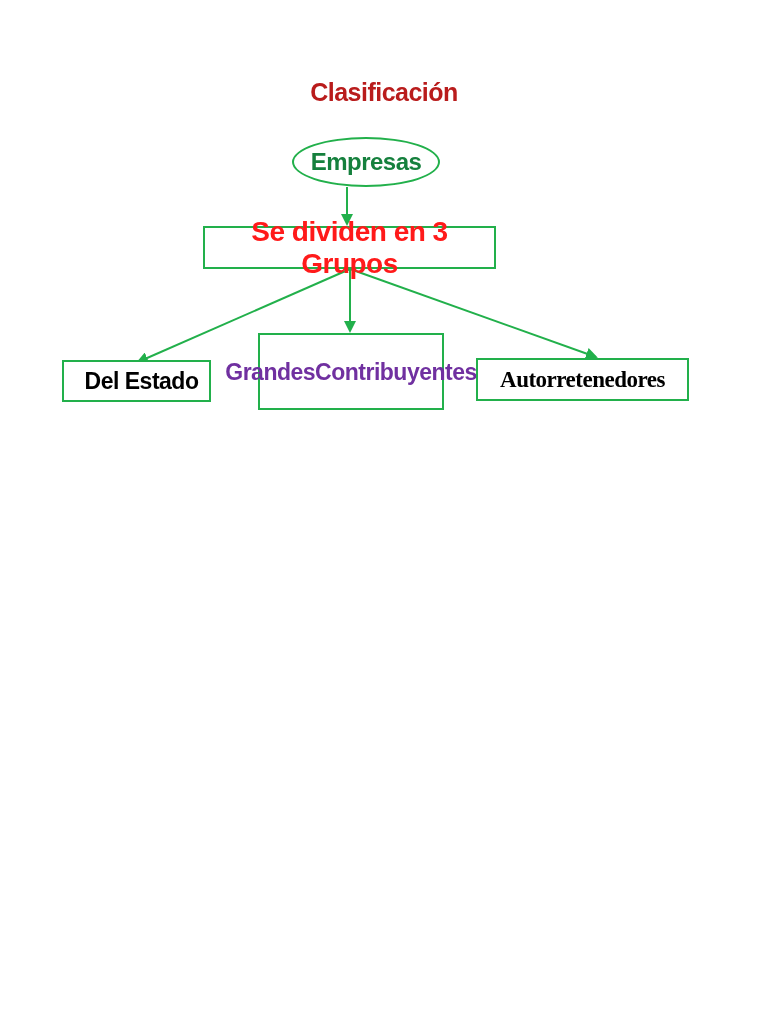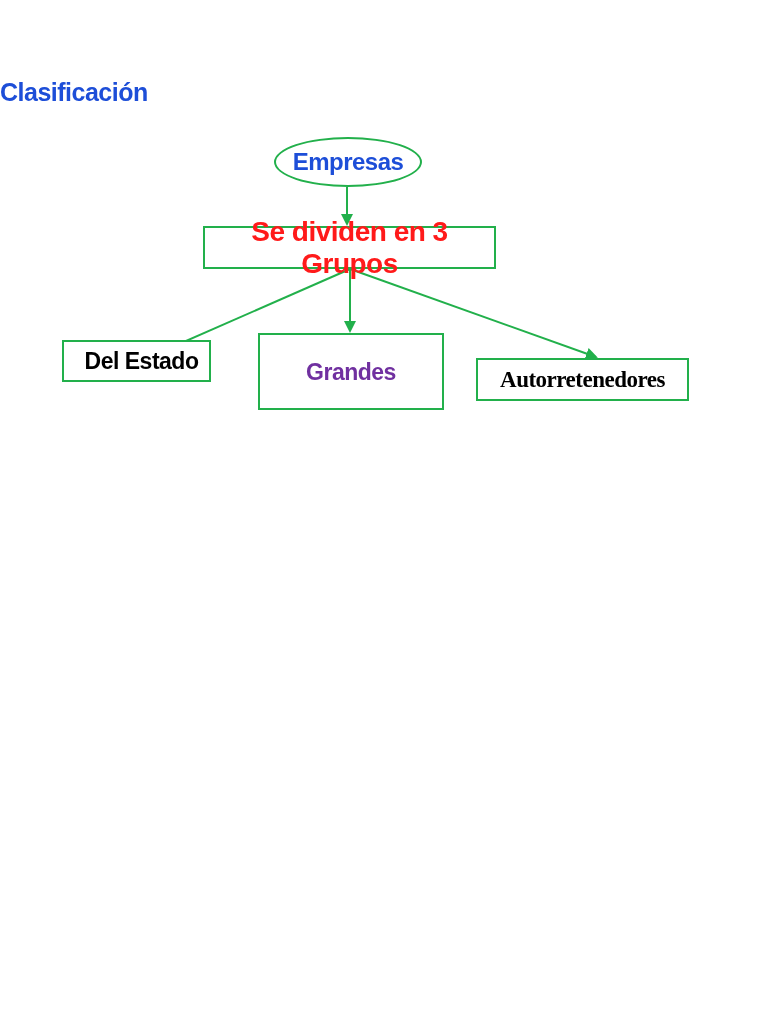--- a/index.html
+++ b/index.html
@@ -1,23 +1,23 @@
 <!DOCTYPE html>
 <html><head>
 <meta charset="utf-8">
 <style>
   html, body { margin: 0; padding: 0; background: #ffffff; }
   body { width: 768px; height: 1024px; position: relative; overflow: hidden; font-family: "Liberation Sans", sans-serif; }
-  .title { position: absolute; left: 0; width: 768px; top: 78px; font-size: 25px; font-weight: bold; color: #1d4ed8; letter-spacing: -0.5px; }
+  .title { position: absolute; left: 0; width: 768px; top: 78px; text-align: center; font-size: 25px; font-weight: bold; color: #b91c1c; letter-spacing: -0.5px; }
   svg.links { position: absolute; left: 0; top: 0; }
   .node { position: absolute; display: flex; align-items: center; justify-content: center; box-sizing: border-box; border: 2px solid #22b04b; background: #fff; font-weight: bold; text-align: center; letter-spacing: -0.5px; }
   .ellipse { border-radius: 50%; }
-  .n-root { left: 274px; top: 137px; width: 148px; height: 50px; color: #1d4ed8; font-size: 24px; }
+  .n-root { left: 292px; top: 137px; width: 148px; height: 50px; color: #15803d; font-size: 24px; }
   .n-mid { left: 203px; top: 226px; width: 293px; height: 43px; color: #ff1a1a; font-size: 28px; }
-  .n-left { left: 62px; top: 340px; width: 149px; height: 42px; color: #000; font-size: 23px; padding-left: 10px; }
+  .n-left { left: 62px; top: 360px; width: 149px; height: 42px; color: #000; font-size: 23px; padding-left: 10px; }
   .n-center { left: 258px; top: 333px; width: 186px; height: 77px; color: #7030a0; font-size: 23px; line-height: 32px; flex-direction: row; }
   .n-right { left: 476px; top: 358px; width: 213px; height: 43px; color: #000; font-size: 23px; font-family: Liberation Serif, serif; }
 </style>
 </head>
 <body>
 
 <div class="title">Clasificación</div>
 
 <svg class="links" width="768" height="1024">
   <defs>
@@ -38,17 +38,18 @@
 <div class="node n-mid">
   <span>Se dividen en 3 Grupos</span>
 </div>
 
 <div class="node n-left">
   <span>Del Estado</span>
 </div>
 
 <div class="node n-center">
   <span>Grandes</span>
+  <span>Contribuyentes</span>
 </div>
 
 <div class="node n-right">
   <span>Autorretenedores</span>
 </div>
 
 </body></html>

